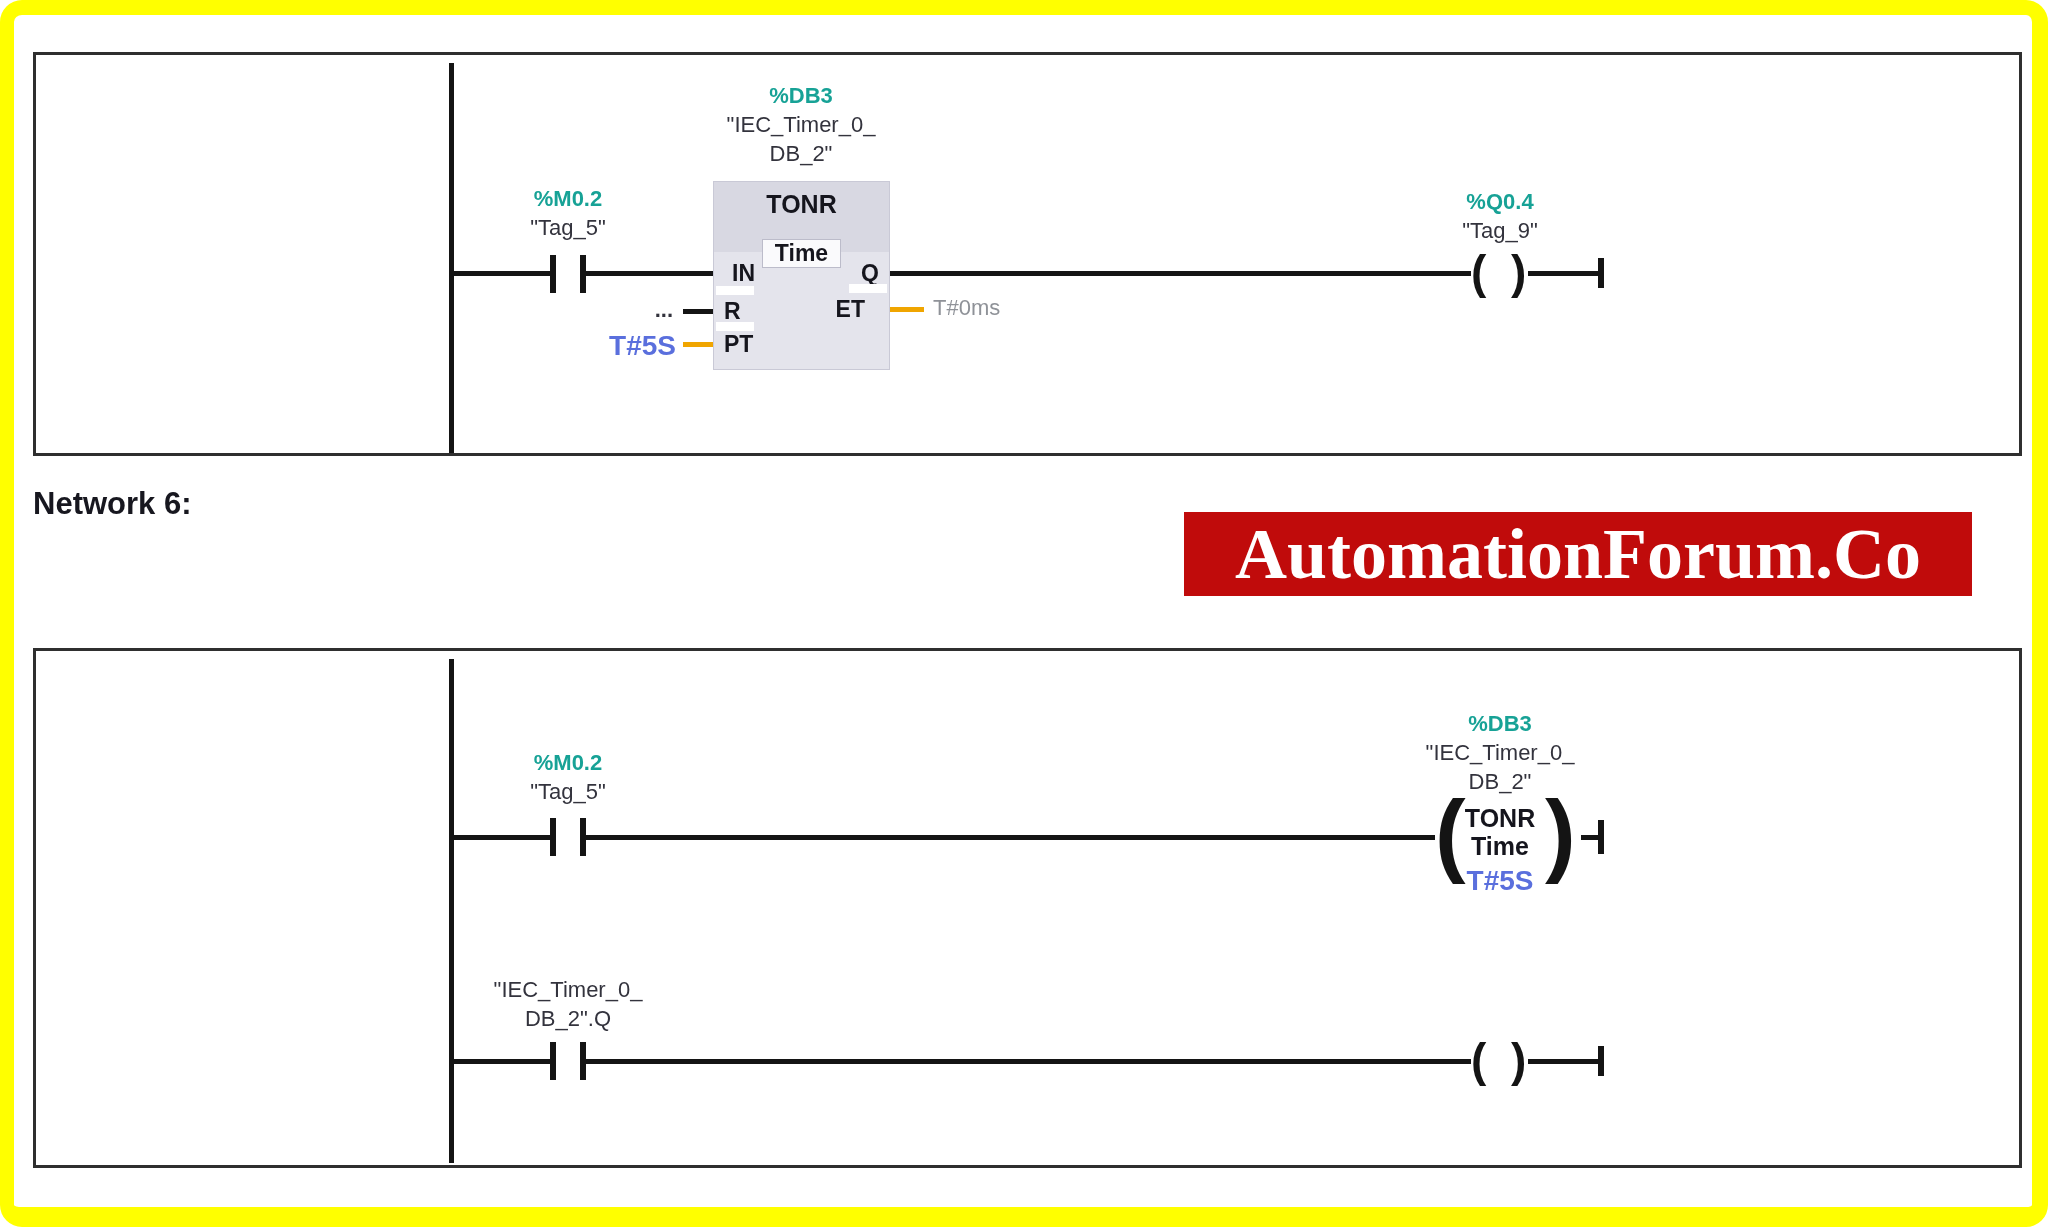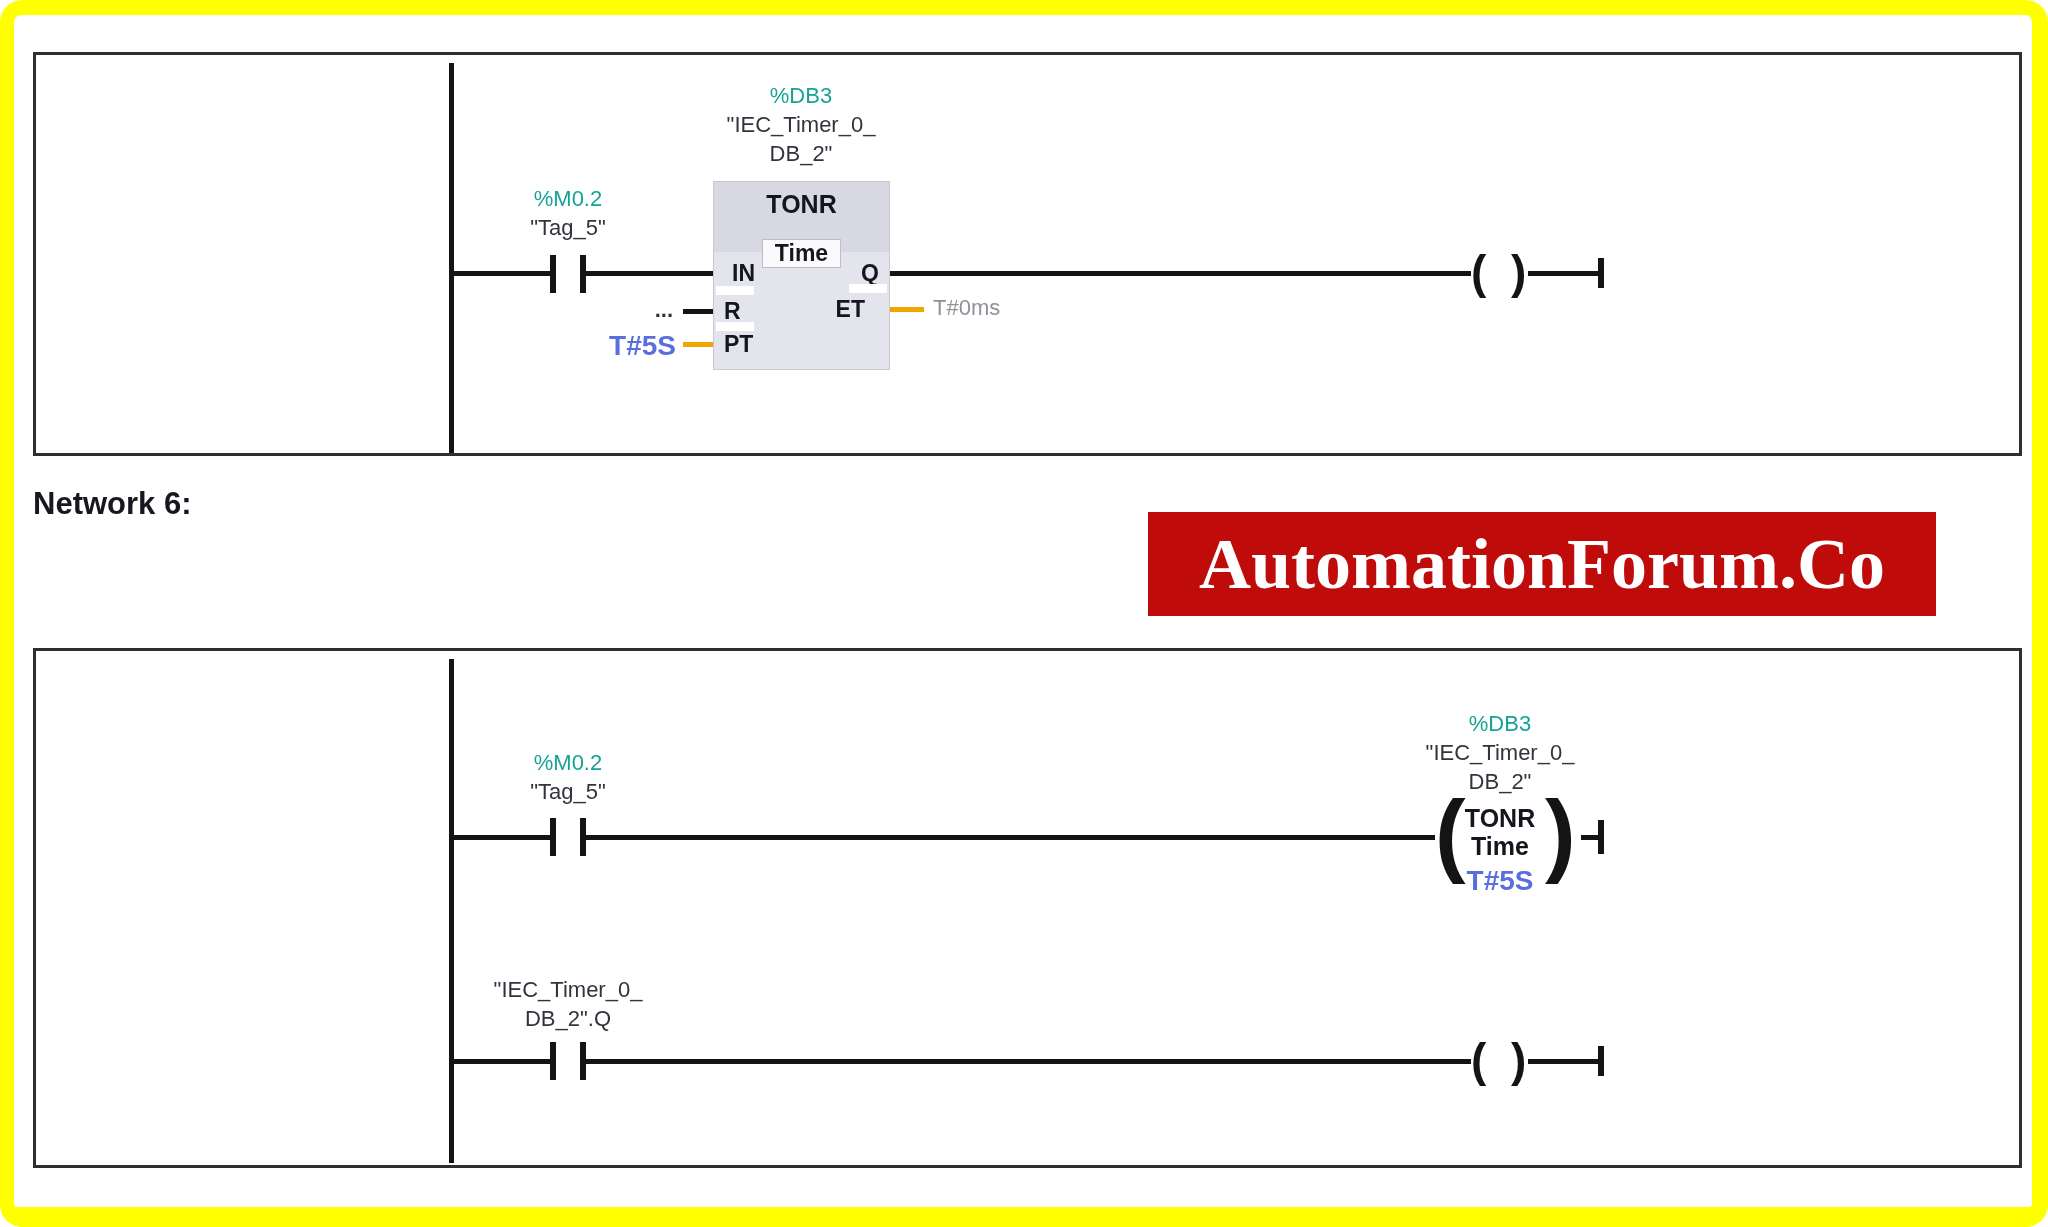--- a/index.html
+++ b/index.html
@@ -24,21 +24,21 @@
   .contact{position:absolute;width:36px;height:38px;}
   .contact .bar{position:absolute;top:0;width:6px;height:38px;background:var(--line);}
   .endstop{position:absolute;width:6px;background:var(--line);transform:translateY(-50%);}
   .paren{
     position:absolute;transform:translateY(-54%);color:var(--line);
     font-weight:bold;line-height:1;user-select:none;
   }
   .paren.small{font-size:46px;}
   .paren.big{font-size:92px;font-weight:600;}
   .lbl{position:absolute;text-align:center;font-size:22px;line-height:29px;}
-  .lbl .op{color:var(--operand);font-weight:normal;}
+  .lbl .op{color:var(--operand);font-weight:bold;}
   .lbl .tag{color:var(--tag);}
   .lit{color:var(--literal);font-weight:bold;font-size:28px;}
   .muted{color:var(--muted);font-size:22px;}
   .dots{color:var(--tag);font-weight:bold;font-size:22px;text-align:right;}
   .block{
     position:absolute;background:var(--block-bg);
     border:1px solid #c9c9d6;box-sizing:border-box;
   }
   .block-header{
     position:absolute;left:0;top:0;right:0;height:70px;
@@ -110,29 +110,33 @@
 
     <div class="dots abs" style="left:575px;top:242px;width:62px">...</div>
     <div class="wire" style="left:647px;top:254px;width:30px"></div>
 
     <div class="lit abs" style="left:545px;top:275px;width:95px;text-align:right">T#5S</div>
     <div class="owire" style="left:647px;top:287px;width:30px"></div>
 
     <div class="owire" style="left:854px;top:252px;width:34px"></div>
     <div class="muted abs" style="left:897px;top:240px">T#0ms</div>
 
+    <div class="lbl" style="left:1364px;top:132px;width:200px">
+      <div class="op">%Q0.4</div>
+      <div class="tag">"Tag_9"</div>
+    </div>
     <div>
       <span class="paren small" style="left:1435px;top:219px">(</span>
       <span class="paren small" style="left:1475px;top:219px">)</span>
     </div>
   </div>
 
   <div class="network-title" style="left:33px;top:486px">Network 6:</div>
 
-  <div class="banner" style="left:1148px;top:512px;width:788px;height:104px">
+  <div class="banner" style="left:1184px;top:512px;width:788px;height:84px">
     <span>AutomationForum.Co</span>
   </div>
 
   <div class="panel" style="left:33px;top:648px;width:1989px;height:520px">
 
     <div class="vwire" style="left:413px;top:8px;height:504px"></div>
 
     <div class="wire" style="left:415px;top:184px;width:99px"></div>
     <div class="wire" style="left:550px;top:184px;width:849px"></div>
     <div class="wire" style="left:1545px;top:184px;width:19px"></div>

